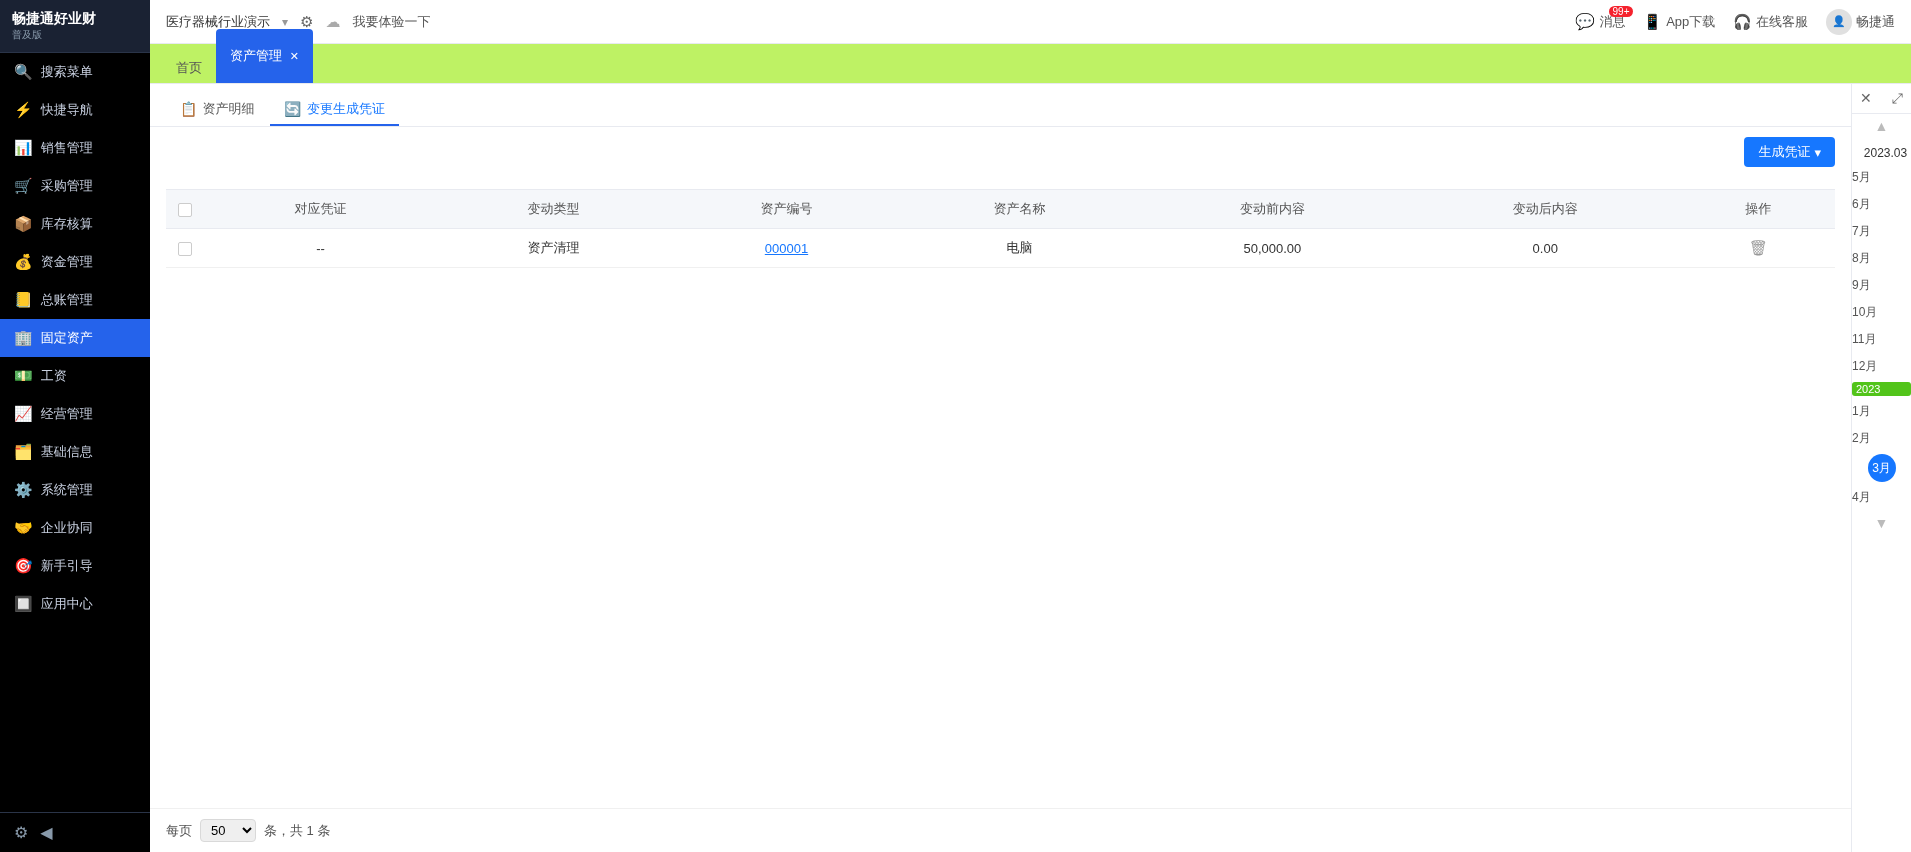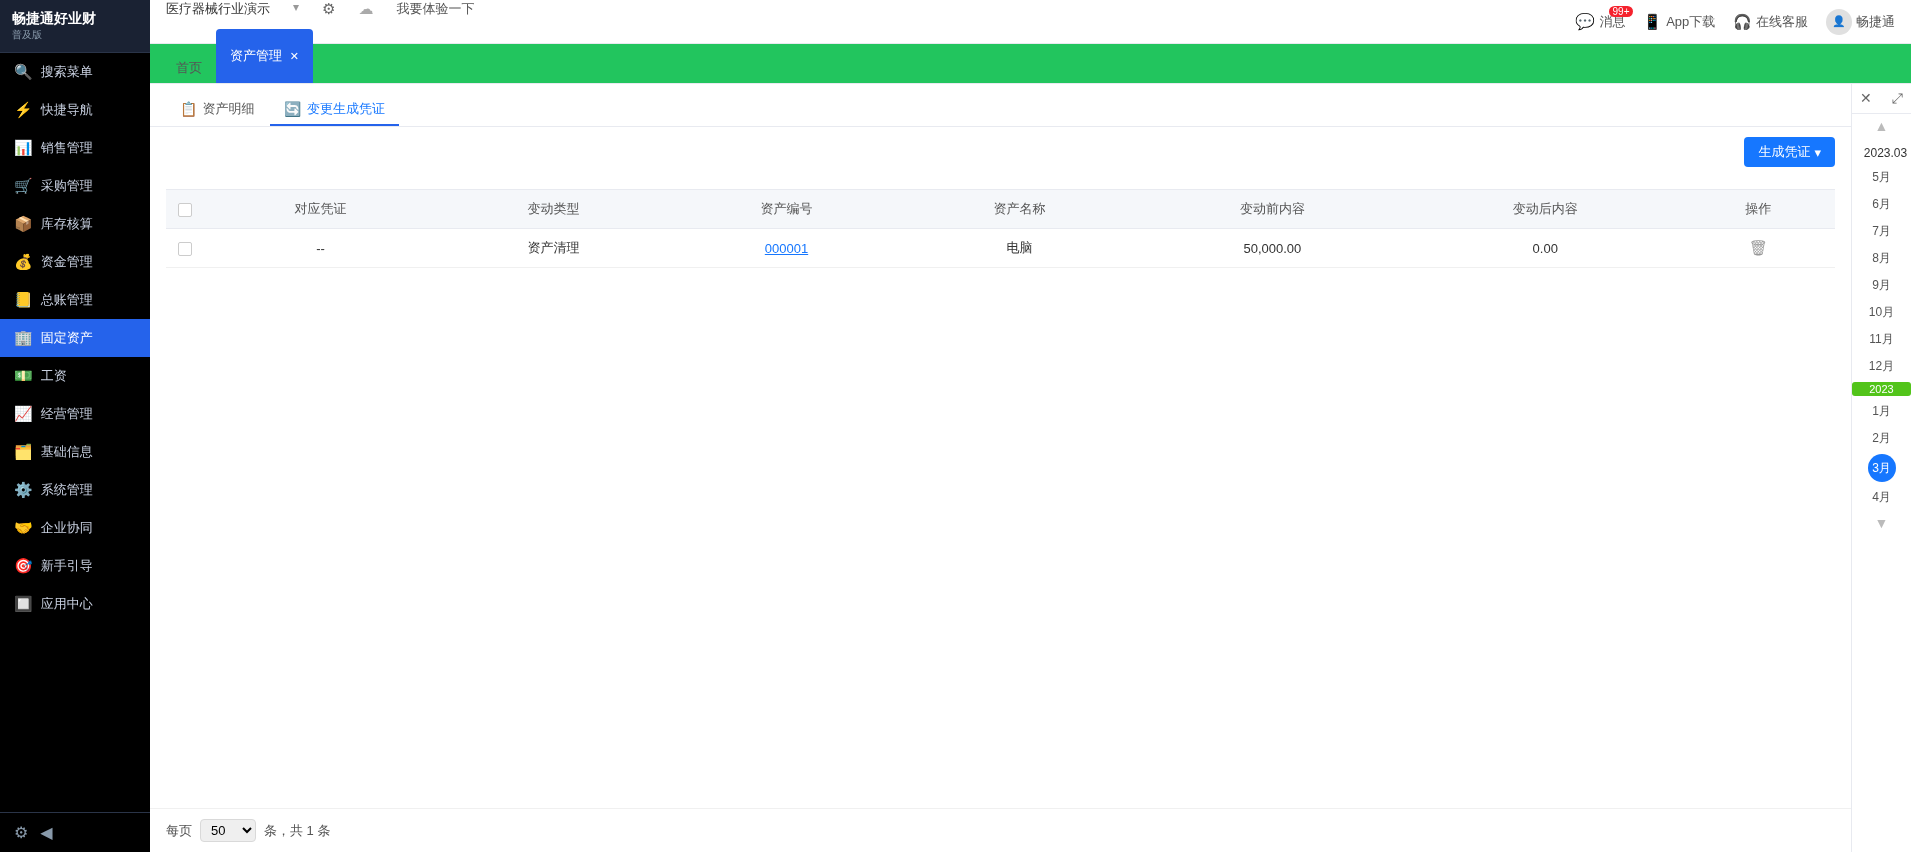--- a/index.html
+++ b/index.html
@@ -16,28 +16,28 @@
     .sidebar-item { display: flex; align-items: center; padding: 10px 14px; cursor: pointer; color: #c8d0e0; font-size: 13px; gap: 8px; }
     .sidebar-item.active { background: #2563eb; color: #fff; }
     .sidebar-item .icon { font-size: 15px; }
     .sidebar-bottom { padding: 10px 14px; border-top: 1px solid #2a3448; display: flex; gap: 12px; align-items: center; }
     .sidebar-bottom .icon { font-size: 15px; cursor: pointer; color: #8899aa; }
 
     
     .main { flex: 1; display: flex; flex-direction: column; overflow: hidden; }
 
     
-    .topbar { height: 44px; background: #fff; display: flex; padding: 0 16px; border-bottom: 1px solid #e8eaf0; gap: 23px; }
+    .topbar { height: 44px; background: #fff; display: flex; align-items: center; padding: 15px 16px; border-bottom: 1px solid #e8eaf0; gap: 12px; }
     .topbar-right { margin-left: auto; display: flex; align-items: center; gap: 18px; }
     .topbar-right-item { display: flex; align-items: center; gap: 4px; color: #555; font-size: 13px; cursor: pointer; position: relative; }
     .badge { background: #f5222d; color: #fff; font-size: 10px; border-radius: 10px; padding: 0 4px; position: absolute; top: -6px; right: -8px; min-width: 16px; text-align: center; }
     .topbar-avatar { width: 26px; height: 26px; background: #e0e0e0; border-radius: 50%; display: flex; align-items: center; justify-content: center; font-size: 11px; color: #666; }
 
     
-    .tabbar { height: 40px; background: #22c55e; border-bottom: 1px solid #e8eaf0; display: flex; align-items: flex-end; padding: 0 16px; gap: 4px; }
+    .tabbar { height: 40px; background: #bef264; border-bottom: 1px solid #e8eaf0; display: flex; align-items: flex-end; padding: 0 16px; gap: 4px; }
     .tab { padding: 18px 14px; font-size: 13px; color: #555; cursor: pointer; border-radius: 4px 4px 0 0; }
     .tab.active { background: #2563eb; color: #fff; }
     .tab-close { margin-left: 4px; color: #fff; font-size: 11px; cursor: pointer; }
     .tab-home { color: #555; font-size: 13px; cursor: pointer; padding: 6px 10px; }
 
     
     .content { flex: 1; display: flex; overflow: hidden; background: #fff; }
     .content-inner { flex: 1; display: flex; flex-direction: column; overflow: hidden; }
 
     
@@ -62,21 +62,21 @@
     .delete-icon { color: #999; cursor: pointer; font-size: 15px; }
 
     
     .pagination { padding: 10px 16px; display: flex; align-items: center; gap: 8px; font-size: 13px; color: #555; border-top: 1px solid #f0f0f0; }
     .page-select { border: 1px solid #d9d9d9; border-radius: 4px; padding: 2px 6px; font-size: 13px; cursor: pointer; }
 
     
     .right-panel { width: 60px; background: #fff; border-left: 1px solid #e8eaf0; display: flex; flex-direction: column; align-items: center; position: relative; overflow: hidden; }
     .right-panel-header { display: flex; justify-content: space-between; width: 100%; padding: 6px 8px; border-bottom: 1px solid #e8eaf0; }
     .year-label { font-size: 12px; color: #333; padding: 8px 0 4px; font-weight: 500; margin-left: 8px; }
-    .month-item { font-size: 12px; color: #555; padding: 5px 0; cursor: pointer; text-align: center; width: 100%; }
+    .month-item { font-size: 12px; color: #555; padding: 5px 0; cursor: pointer; text-align: left; width: 100%; }
     .month-item.current { background: #1677ff; color: #fff; border-radius: 50%; width: 28px; height: 28px; display: flex; align-items: center; justify-content: center; margin: 2px auto; }
     .month-item.year-badge { background: #52c41a; color: #fff; border-radius: 3px; padding: 1px 4px; font-size: 11px; cursor: pointer; margin: 2px auto; }
     .scroll-up, .scroll-down { color: #bbb; font-size: 14px; cursor: pointer; padding: 4px; }
   </style>
 </head>
 <body>
 
 <div class="sidebar">
   <div class="sidebar-logo">
     <div class="sidebar-logo-title">畅捷通好业财</div>

